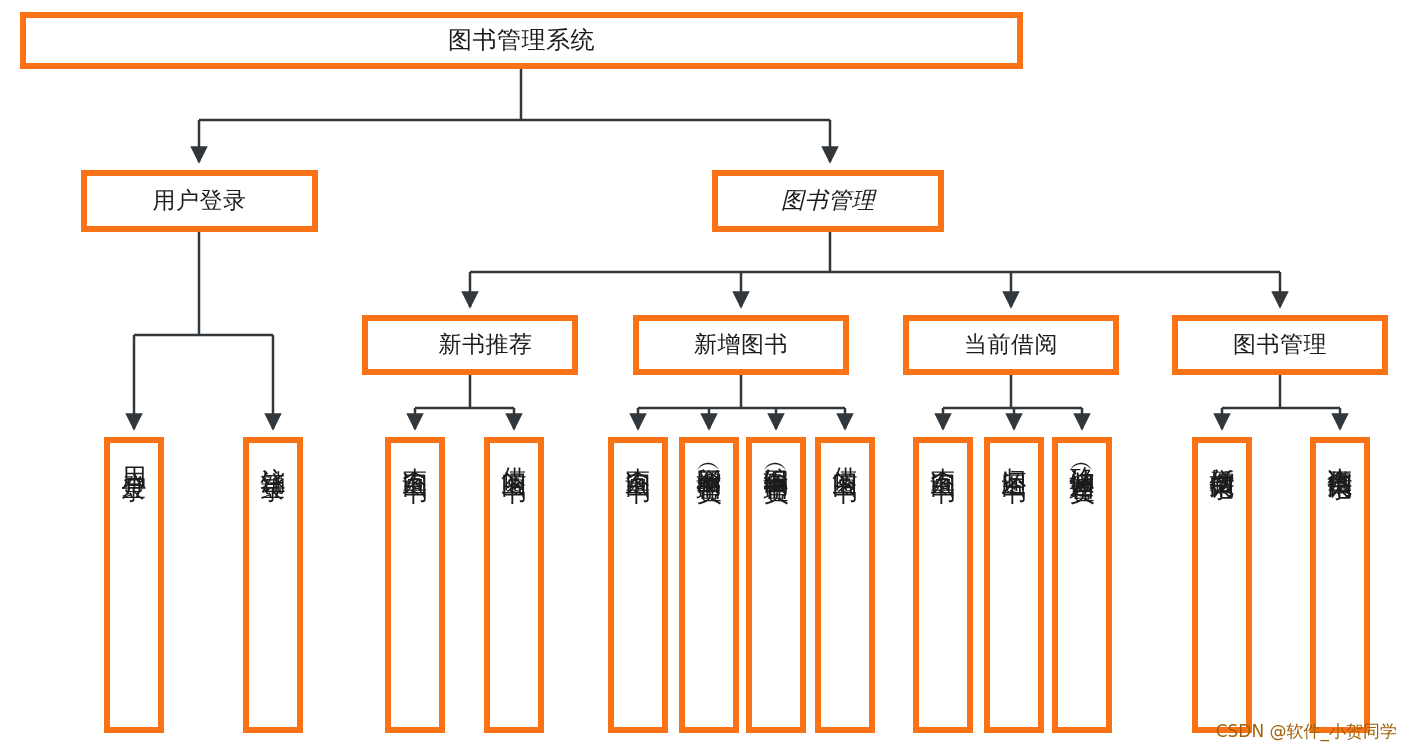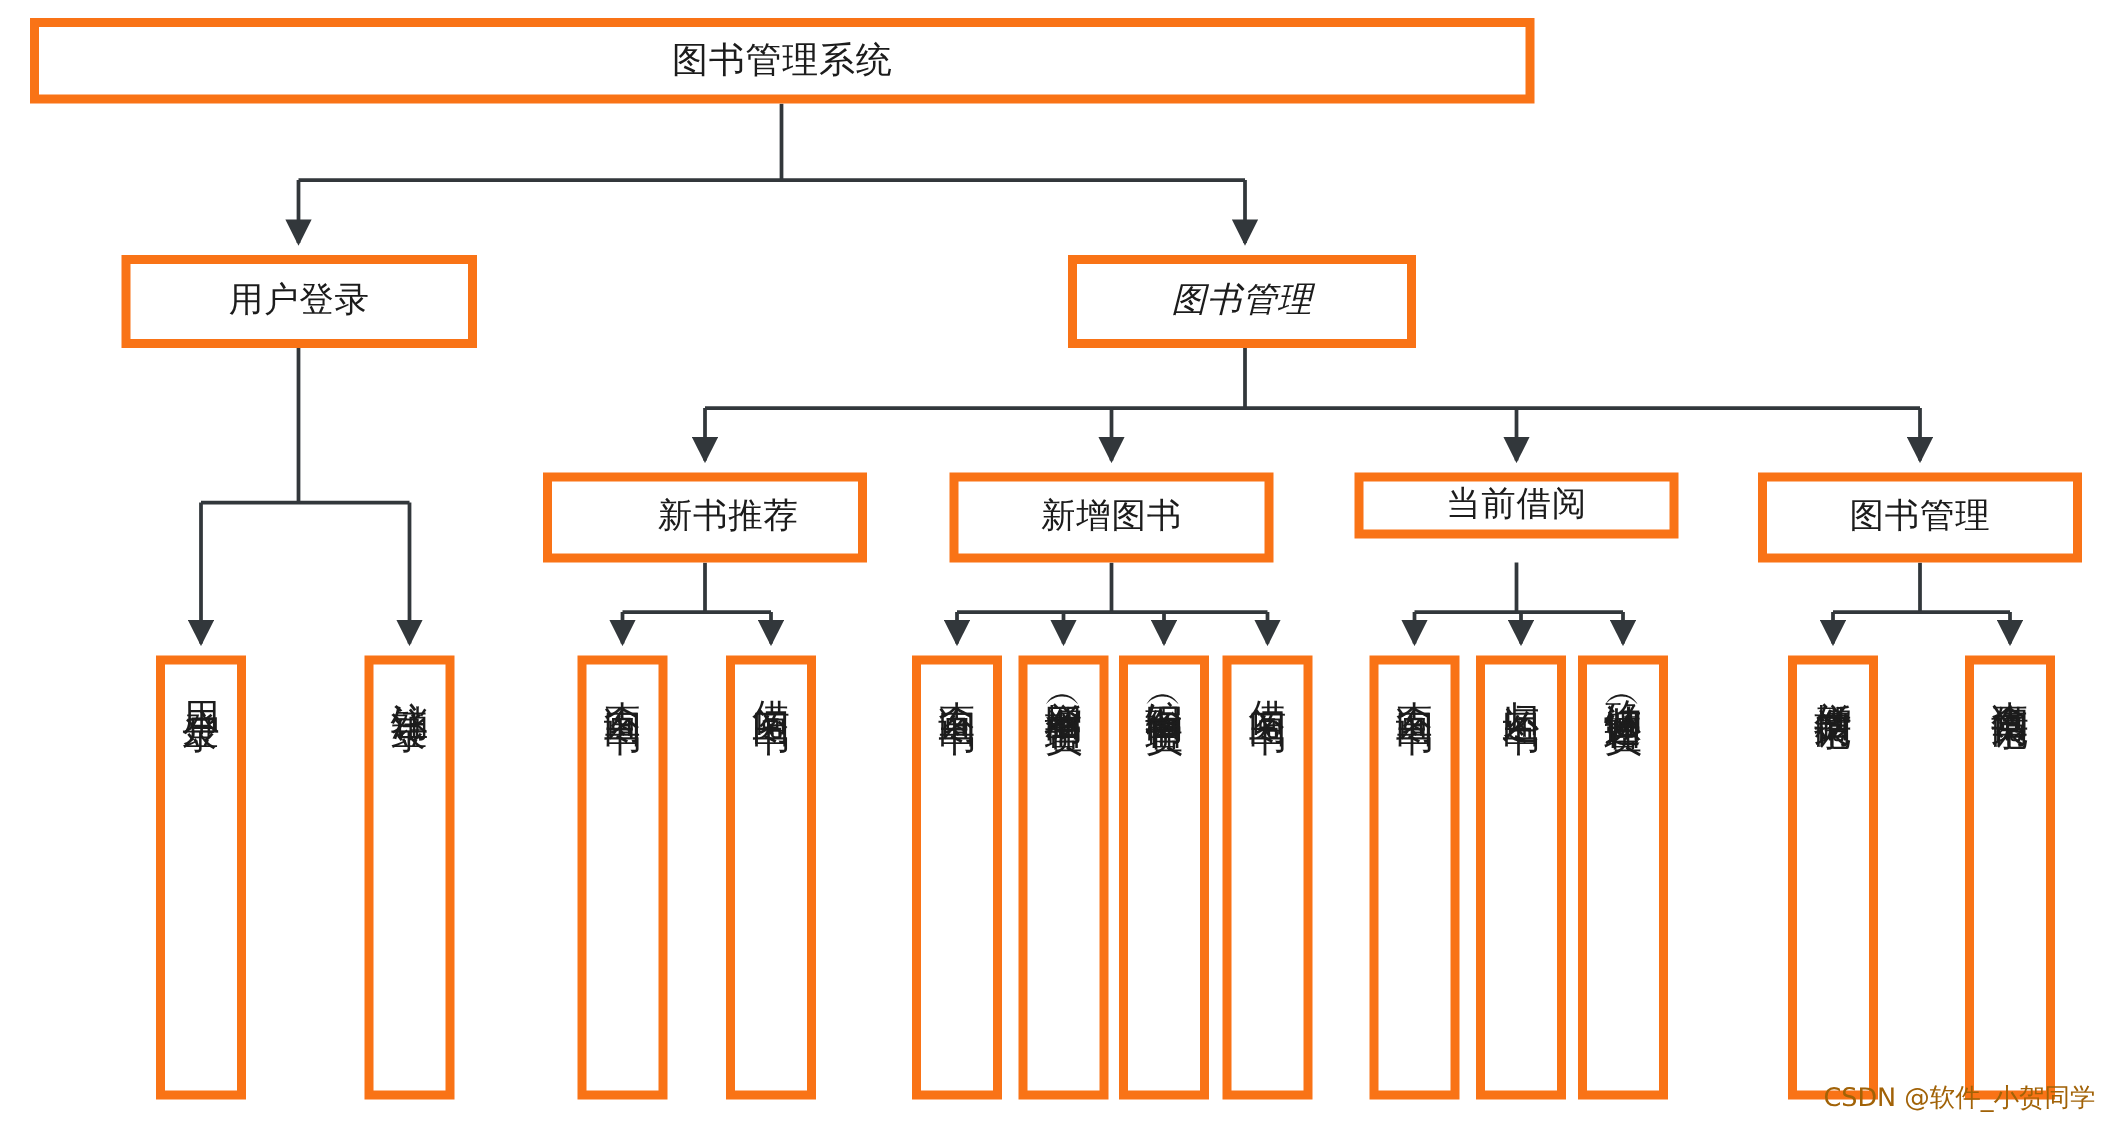--- a/index.html
+++ b/index.html
@@ -145,21 +145,21 @@
   <div class="node h-node" style="left:712px; top:170px; width:232px; height:62px;font-style:italic;">
     <span class="node-label">图书管理</span>
   </div>
 
   <div class="node h-node" style="left:362px; top:315px; width:216px; height:60px;padding-left:31px;">
     <span class="node-label">新书推荐</span>
   </div>
   <div class="node h-node" style="left:633px; top:315px; width:216px; height:60px;">
     <span class="node-label">新增图书</span>
   </div>
-  <div class="node h-node" style="left:903px; top:315px; width:216px; height:44px;">
+  <div class="node h-node" style="left:903px; top:315px; width:216px; height:60px;">
     <span class="node-label">当前借阅</span>
   </div>
   <div class="node h-node" style="left:1172px; top:315px; width:216px; height:60px;">
     <span class="node-label">图书管理</span>
   </div>
 
   <div class="node v-node" style="left:104px; top:437px; width:60px; height:296px;">
     <span class="node-label">用户登录</span>
   </div>
   <div class="node v-node" style="left:243px; top:437px; width:60px; height:296px;">

